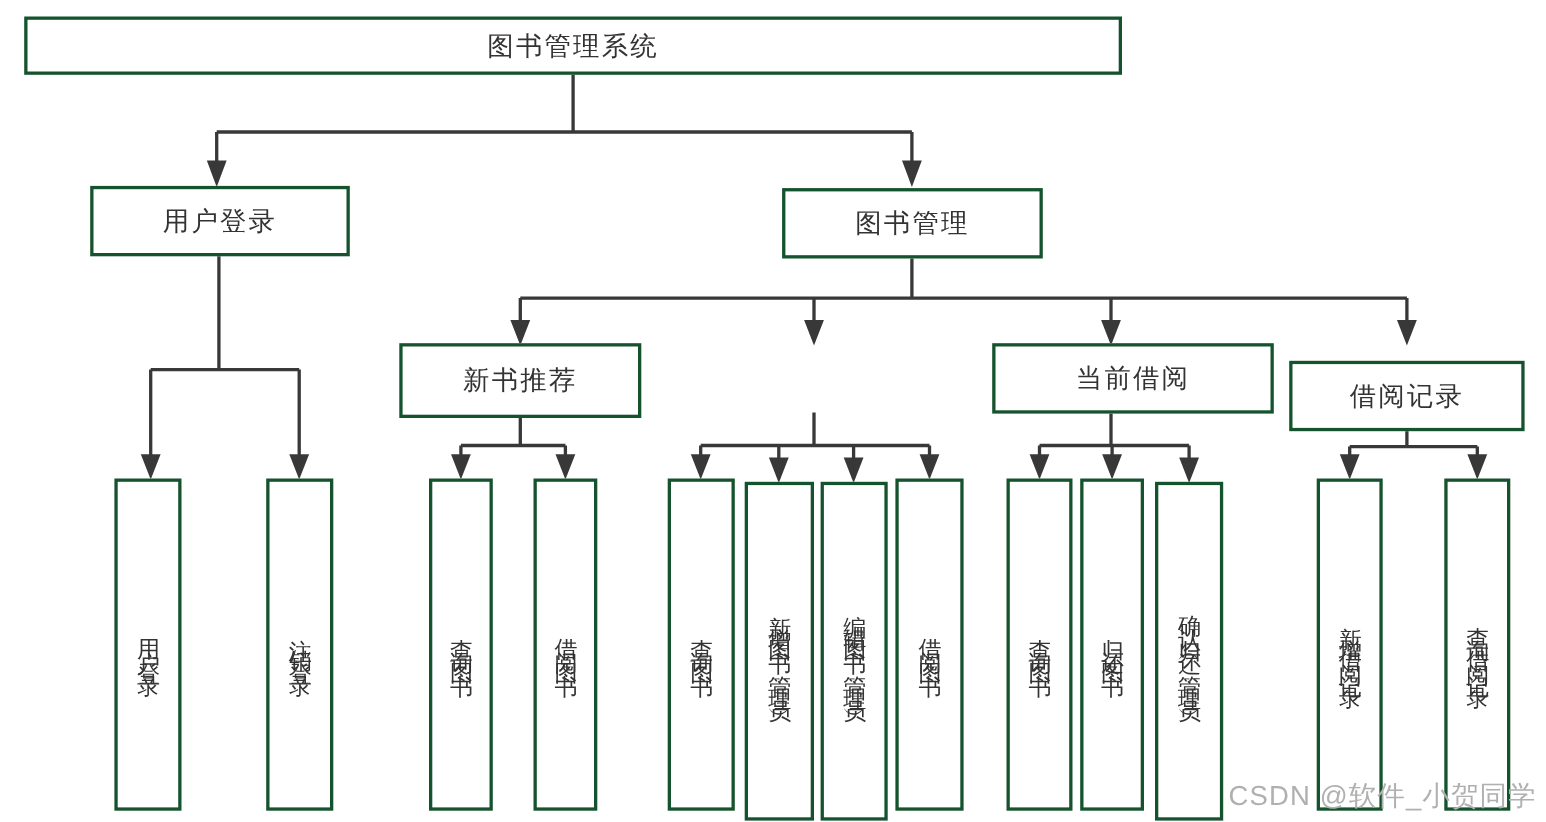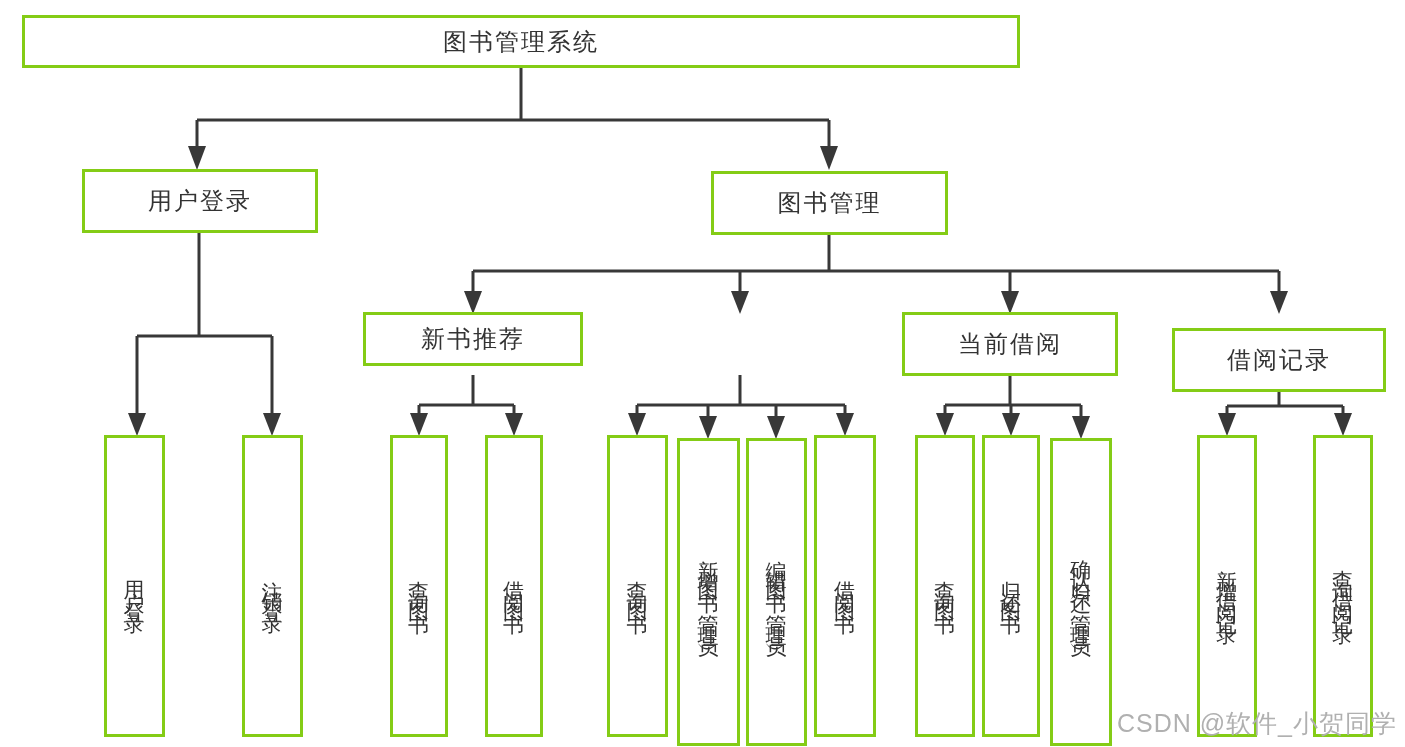--- a/index.html
+++ b/index.html
@@ -19,21 +19,21 @@
     position: absolute;
     left: 0;
     top: 0;
     width: 1405px;
     height: 747px;
     pointer-events: none;
   }
   .box {
     position: absolute;
     background: #ffffff;
-    border: 3px solid #84cc16;
+    border: 3px solid #14532d;
     box-sizing: border-box;
     display: flex;
     align-items: center;
     justify-content: center;
     color: #333333;
     z-index: 2;
   }
   .hbox {
     font-size: 24px;
     letter-spacing: 2px;
@@ -107,24 +107,24 @@
     <span>图书管理系统</span>
   </div>
 
   <div class="box hbox" style="left:82px; top:169px; width:236px; height:64px;">
     <span>用户登录</span>
   </div>
   <div class="box hbox" style="left:711px; top:171px; width:237px; height:64px;">
     <span>图书管理</span>
   </div>
 
-  <div class="box hbox" style="left:363px; top:312px; width:220px; height:54px;">
+  <div class="box hbox" style="left:363px; top:312px; width:220px; height:68px;">
     <span>新书推荐</span>
   </div>
-  <div class="box hbox" style="left:902px; top:312px; width:216px; height:64px;">
+  <div class="box hbox" style="left:902px; top:312px; width:256px; height:64px;">
     <span>当前借阅</span>
   </div>
   <div class="box hbox" style="left:1172px; top:328px; width:214px; height:64px;">
     <span>借阅记录</span>
   </div>
 
   <div class="box vbox" style="left:104px; top:435px; width:61px; height:302px;">
     <span class="vtext">用户登录</span>
   </div>
   <div class="box vbox" style="left:242px; top:435px; width:61px; height:302px;">

